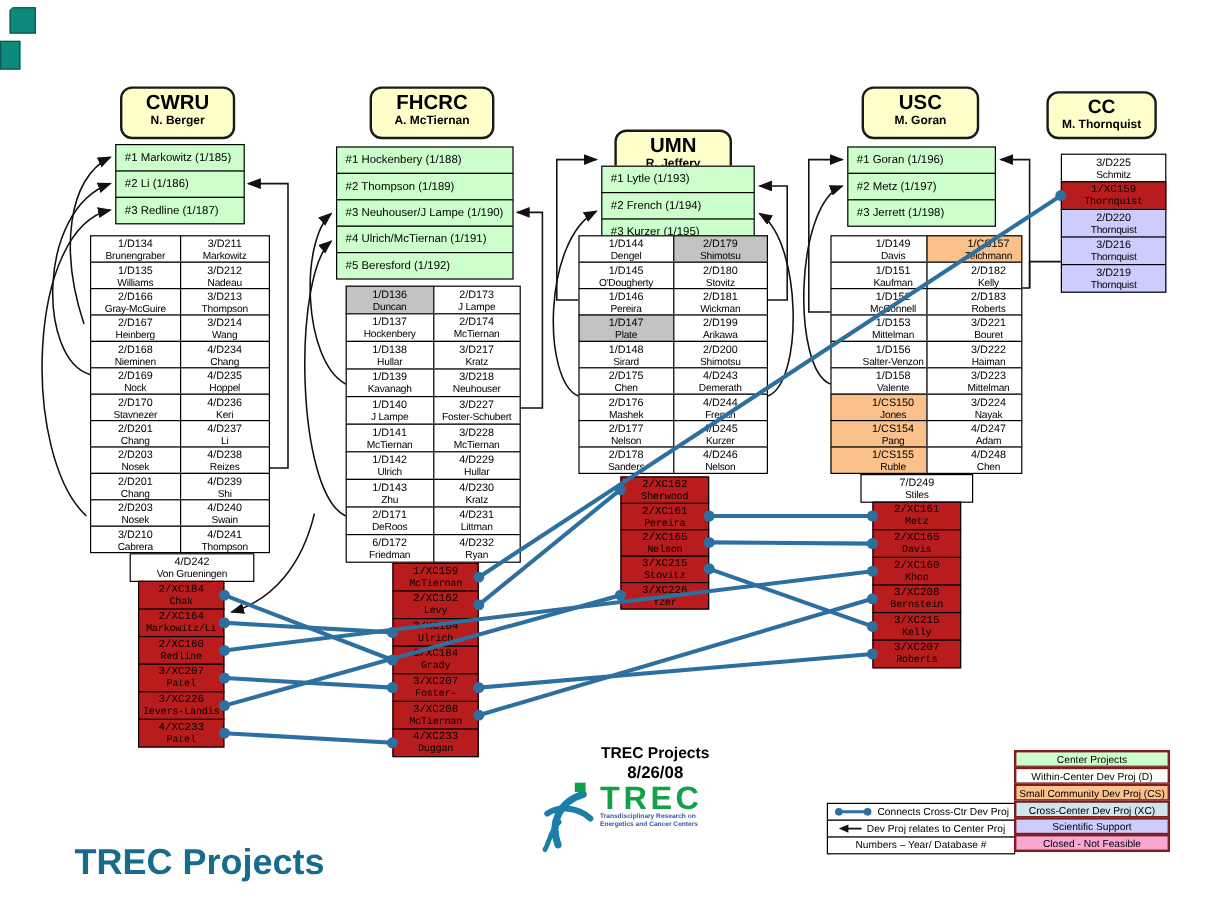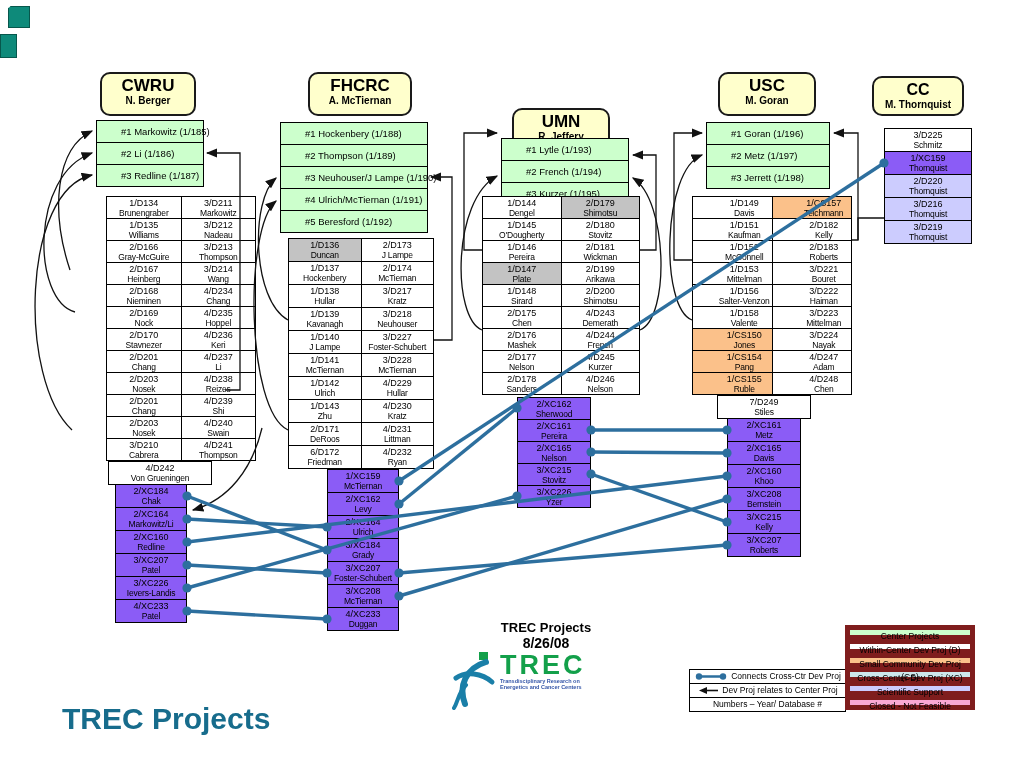--- a/index.html
+++ b/index.html
@@ -16,59 +16,59 @@
   .h-sub{font-weight:bold;font-size:10px;line-height:11px;}
   #hdr-cwru{left:100px;top:72px;width:96px;height:44px;}
   #hdr-fhcrc{left:308px;top:72px;width:104px;height:44px;}
   #hdr-umn{left:512px;top:72px;width:98px;height:44px;margin-top:36px;}
   #hdr-usc{left:718px;top:72px;width:98px;height:44px;}
   #hdr-cc{left:872px;top:76px;width:92px;height:40px;}
   #hdr-cc .h-title{font-size:16px;}
   
   .green-stack{position:absolute;}
   .green-box{box-sizing:border-box;border:1px solid #000;background:#ccffcc;height:23px;
-             line-height:21px;font-size:9.5px;padding-left:24px;white-space:nowrap;}
+             line-height:21px;font-size:9.5px;padding-left:7px;white-space:nowrap;}
   .green-box + .green-box{margin-top:-1px;}
   #green-cwru{left:96px;top:120px;width:108px;}
   #green-fhcrc{left:280px;top:122px;width:148px;}
   #green-umn{left:501px;top:122px;width:128px;margin-top:16px;}
   #green-usc{left:706px;top:122px;width:124px;}
   
   .dev-table{position:absolute;}
   .trow{display:flex;}
   .trow + .trow{margin-top:-1px;}
   .cell{box-sizing:border-box;border:1px solid #000;background:#fff;text-align:center;
         font-size:9px;line-height:10px;padding-top:1px;overflow:hidden;height:24px;}
   .trow .cell{flex:1;}
   .trow .cell + .cell{margin-left:-1px;}
   .cid{font-size:9px;}
   .cname{font-size:8.5px;letter-spacing:-0.2px;}
   .cell.gray{background:#c3c3c3;}
   .cell.cs{background:#fbc18a;}
-  .cell.xc{background:#8b5cf6;}
+  .cell.xc{background:#b91c1c;font-family:Liberation Mono, monospace;}
   .cell.ss{background:#ccccfe;}
-  #tbl-cwru{left:75px;top:196px;width:150px;margin-left:31px;}  #tbl-cwru .cell{height:23px;}
+  #tbl-cwru{left:75px;top:196px;width:150px;}  #tbl-cwru .cell{height:23px;}
   #tbl-fhcrc{left:288px;top:238px;width:146px;} #tbl-fhcrc .cell{height:24px;}
   #tbl-umn{left:482px;top:196px;width:158px;}  #tbl-umn .cell{height:23px;}
   #tbl-usc{left:692px;top:196px;width:160px;}  #tbl-usc .cell{height:23px;padding-left:24px;}
   
   .stack{position:absolute;}
   .stack .cell + .cell{margin-top:-1px;}
   #merged-cwru{left:108px;top:461px;width:104px;}
   #merged-usc{left:717px;top:395px;width:94px;}
   #xc-cwru{left:115px;top:484px;width:72px;}
   #xc-fhcrc{left:327px;top:469px;width:72px;}
   #xc-umn{left:517px;top:397px;width:74px;}  #xc-umn .cell{height:23px;}
   #xc-usc{left:727px;top:418px;width:74px;}
   #cc-rows{left:884px;top:128px;width:88px;}
   
   #overlay{position:absolute;left:0;top:0;z-index:6;pointer-events:none;}
   
   .lg-color{position:absolute;left:845px;top:625px;width:130px;}
-  .lg-row{box-sizing:border-box;border:5px solid #7f1d1d;height:15px;line-height:13px;
+  .lg-row{box-sizing:border-box;border:2px solid #7f1d1d;height:15px;line-height:13px;
           font-size:8.5px;text-align:center;background:#fff;}
   .lg-row + .lg-row{margin-top:-1px;}
   .lg-row.green{background:#ccffcc;} .lg-row.cs{background:#fbc18a;}
   .lg-row.xc{background:#cde7ec;} .lg-row.ss{background:#ccccfe;} .lg-row.gray{background:#f9a8d4;}
   .lg-key{position:absolute;left:689px;top:669px;width:157px;}
   .lk-row{box-sizing:border-box;border:1px solid #000;height:15px;line-height:13px;
           font-size:8.5px;background:#fff;display:flex;align-items:center;justify-content:center;gap:3px;}
   .lk-row + .lk-row{margin-top:-1px;}
   
   .trec-logo{position:absolute;left:452px;top:620px;width:160px;}

